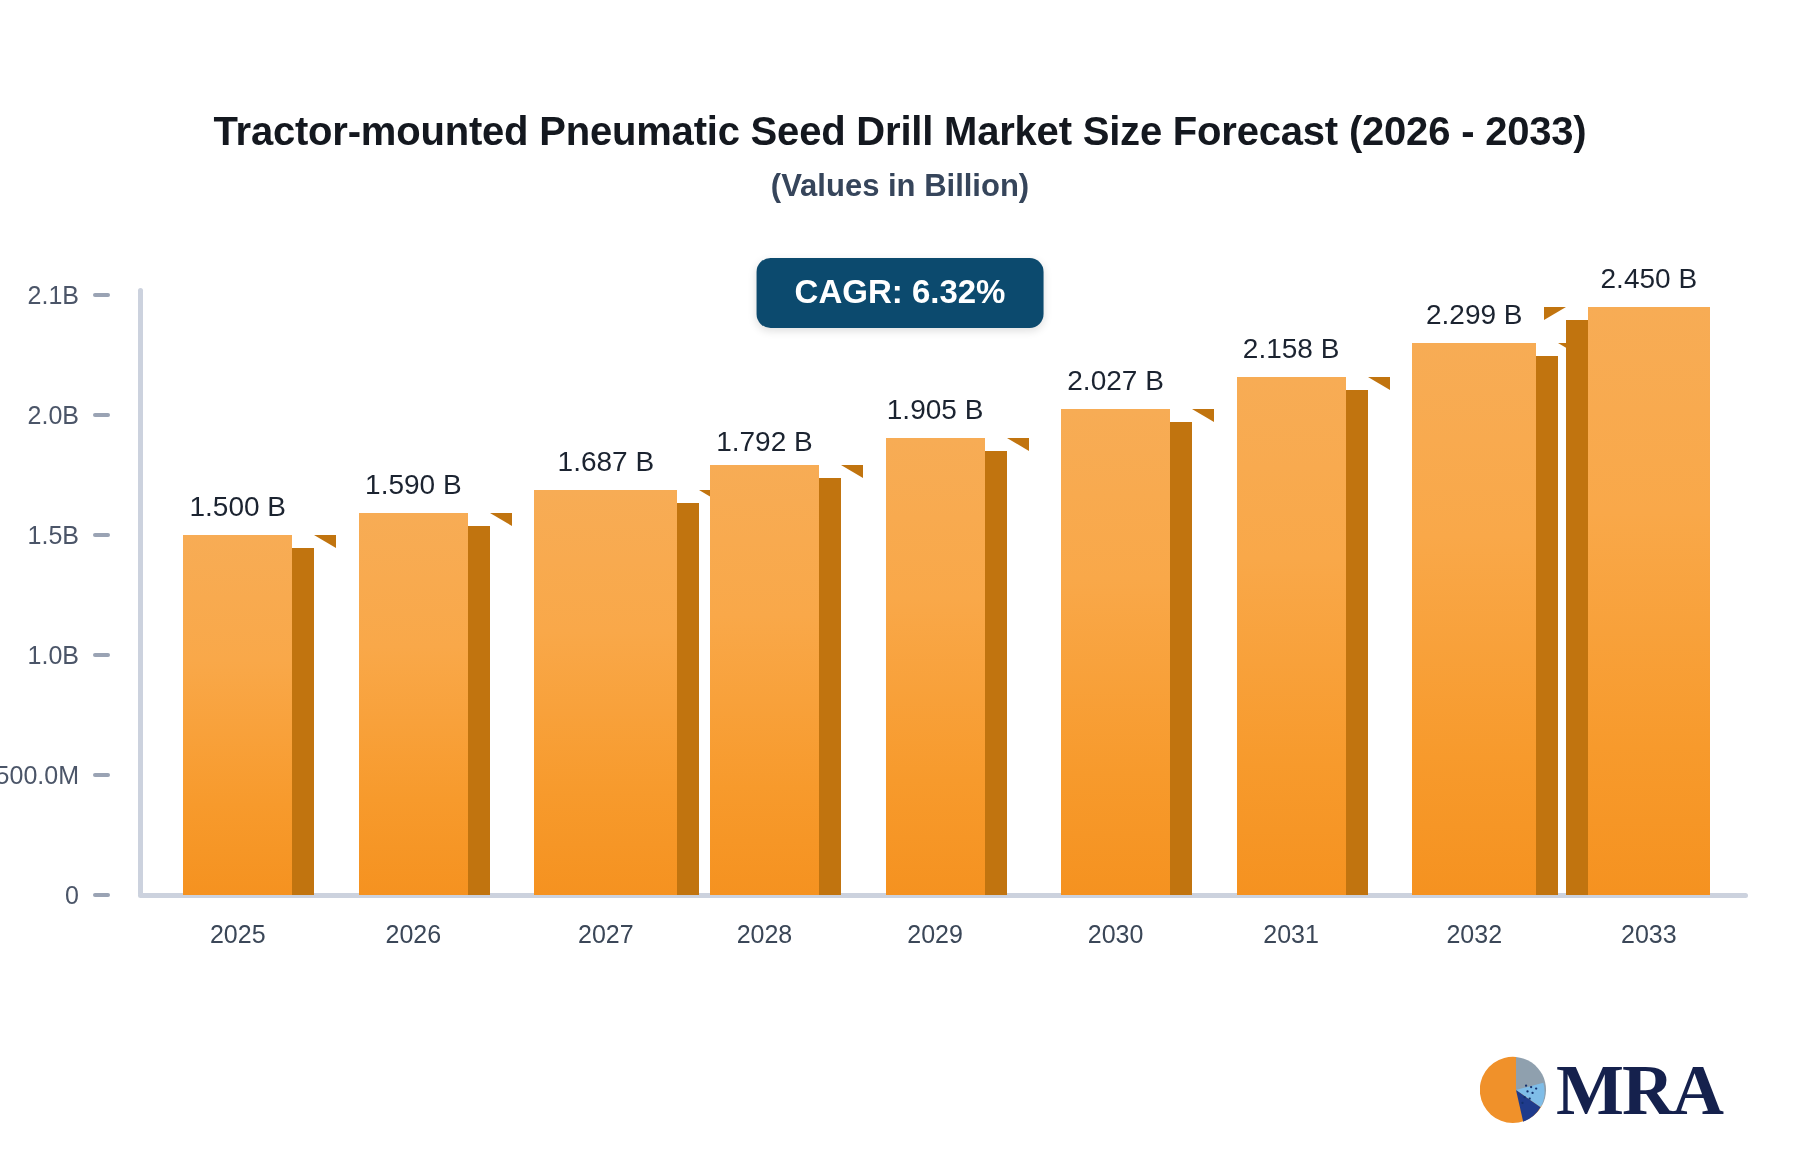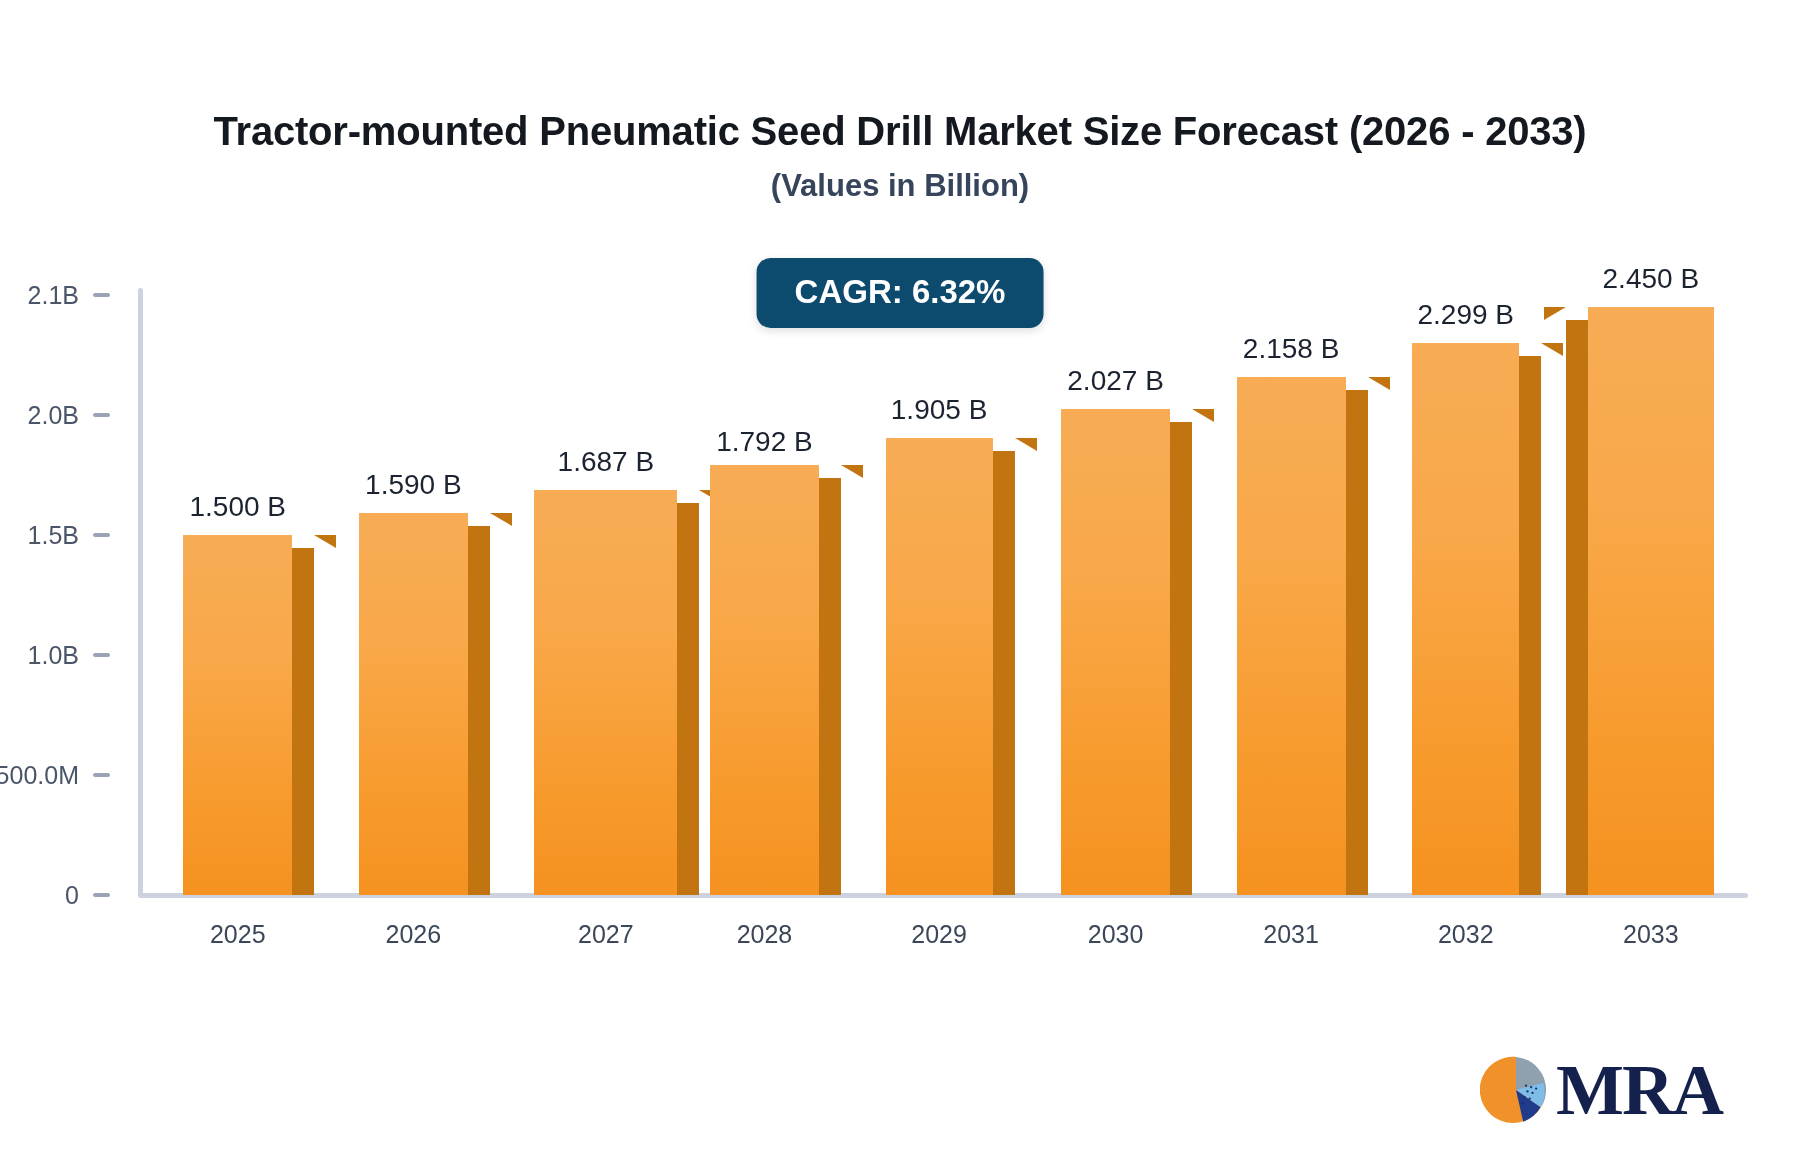--- a/index.html
+++ b/index.html
@@ -260,49 +260,49 @@
           <div class="bar-value">1.687 B</div>
           <div class="bar-category">2027</div>
         </div>
         <div class="bar-group" style="left: 710.022px; width: 108.844px; height: 425px;">
           <div class="bar-side right" style="height: 417.08px;"></div>
           <div class="bar-top right" style="bottom: 417.08px;"></div>
           <div class="bar-face" style="height: 430.08px;"></div>
           <div class="bar-value">1.792 B</div>
           <div class="bar-category">2028</div>
         </div>
-        <div class="bar-group" style="left: 885.578px; width: 107px; height: 457.2px;">
+        <div class="bar-group" style="left: 885.578px; width: 99px; height: 457.2px;">
           <div class="bar-side right" style="height: 444.2px;"></div>
           <div class="bar-top right" style="bottom: 444.2px;"></div>
           <div class="bar-face" style="height: 457.2px;"></div>
           <div class="bar-value">1.905 B</div>
           <div class="bar-category">2029</div>
         </div>
         <div class="bar-group" style="left: 1061.13px; width: 108.844px; height: 486.48px;">
           <div class="bar-side right" style="height: 473.48px;"></div>
           <div class="bar-top right" style="bottom: 473.48px;"></div>
           <div class="bar-face" style="height: 486.48px;"></div>
           <div class="bar-value">2.027 B</div>
           <div class="bar-category">2030</div>
         </div>
         <div class="bar-group" style="left: 1236.69px; width: 108.844px; height: 517.92px;">
           <div class="bar-side right" style="height: 504.92px;"></div>
           <div class="bar-top right" style="bottom: 504.92px;"></div>
           <div class="bar-face" style="height: 517.92px;"></div>
           <div class="bar-value">2.158 B</div>
           <div class="bar-category">2031</div>
         </div>
-        <div class="bar-group" style="left: 1412.24px; width: 107px; height: 551.76px;">
+        <div class="bar-group" style="left: 1412.24px; width: 124px; height: 551.76px;">
           <div class="bar-side right" style="height: 538.76px;"></div>
           <div class="bar-top right" style="bottom: 538.76px;"></div>
           <div class="bar-face" style="height: 551.76px;"></div>
           <div class="bar-value">2.299 B</div>
           <div class="bar-category">2032</div>
         </div>
-        <div class="bar-group" style="left: 1587.8px; width: 109px; height: 588px; padding-left: 17px;">
+        <div class="bar-group" style="left: 1587.8px; width: 122px; height: 588px;">
           <div class="bar-side left" style="height: 575px;"></div>
           <div class="bar-top left" style="bottom: 575px;"></div>
           <div class="bar-face" style="height: 588px;"></div>
           <div class="bar-value">2.450 B</div>
           <div class="bar-category">2033</div>
         </div>
       </div>
   </div>
 
   <div class="logo">

